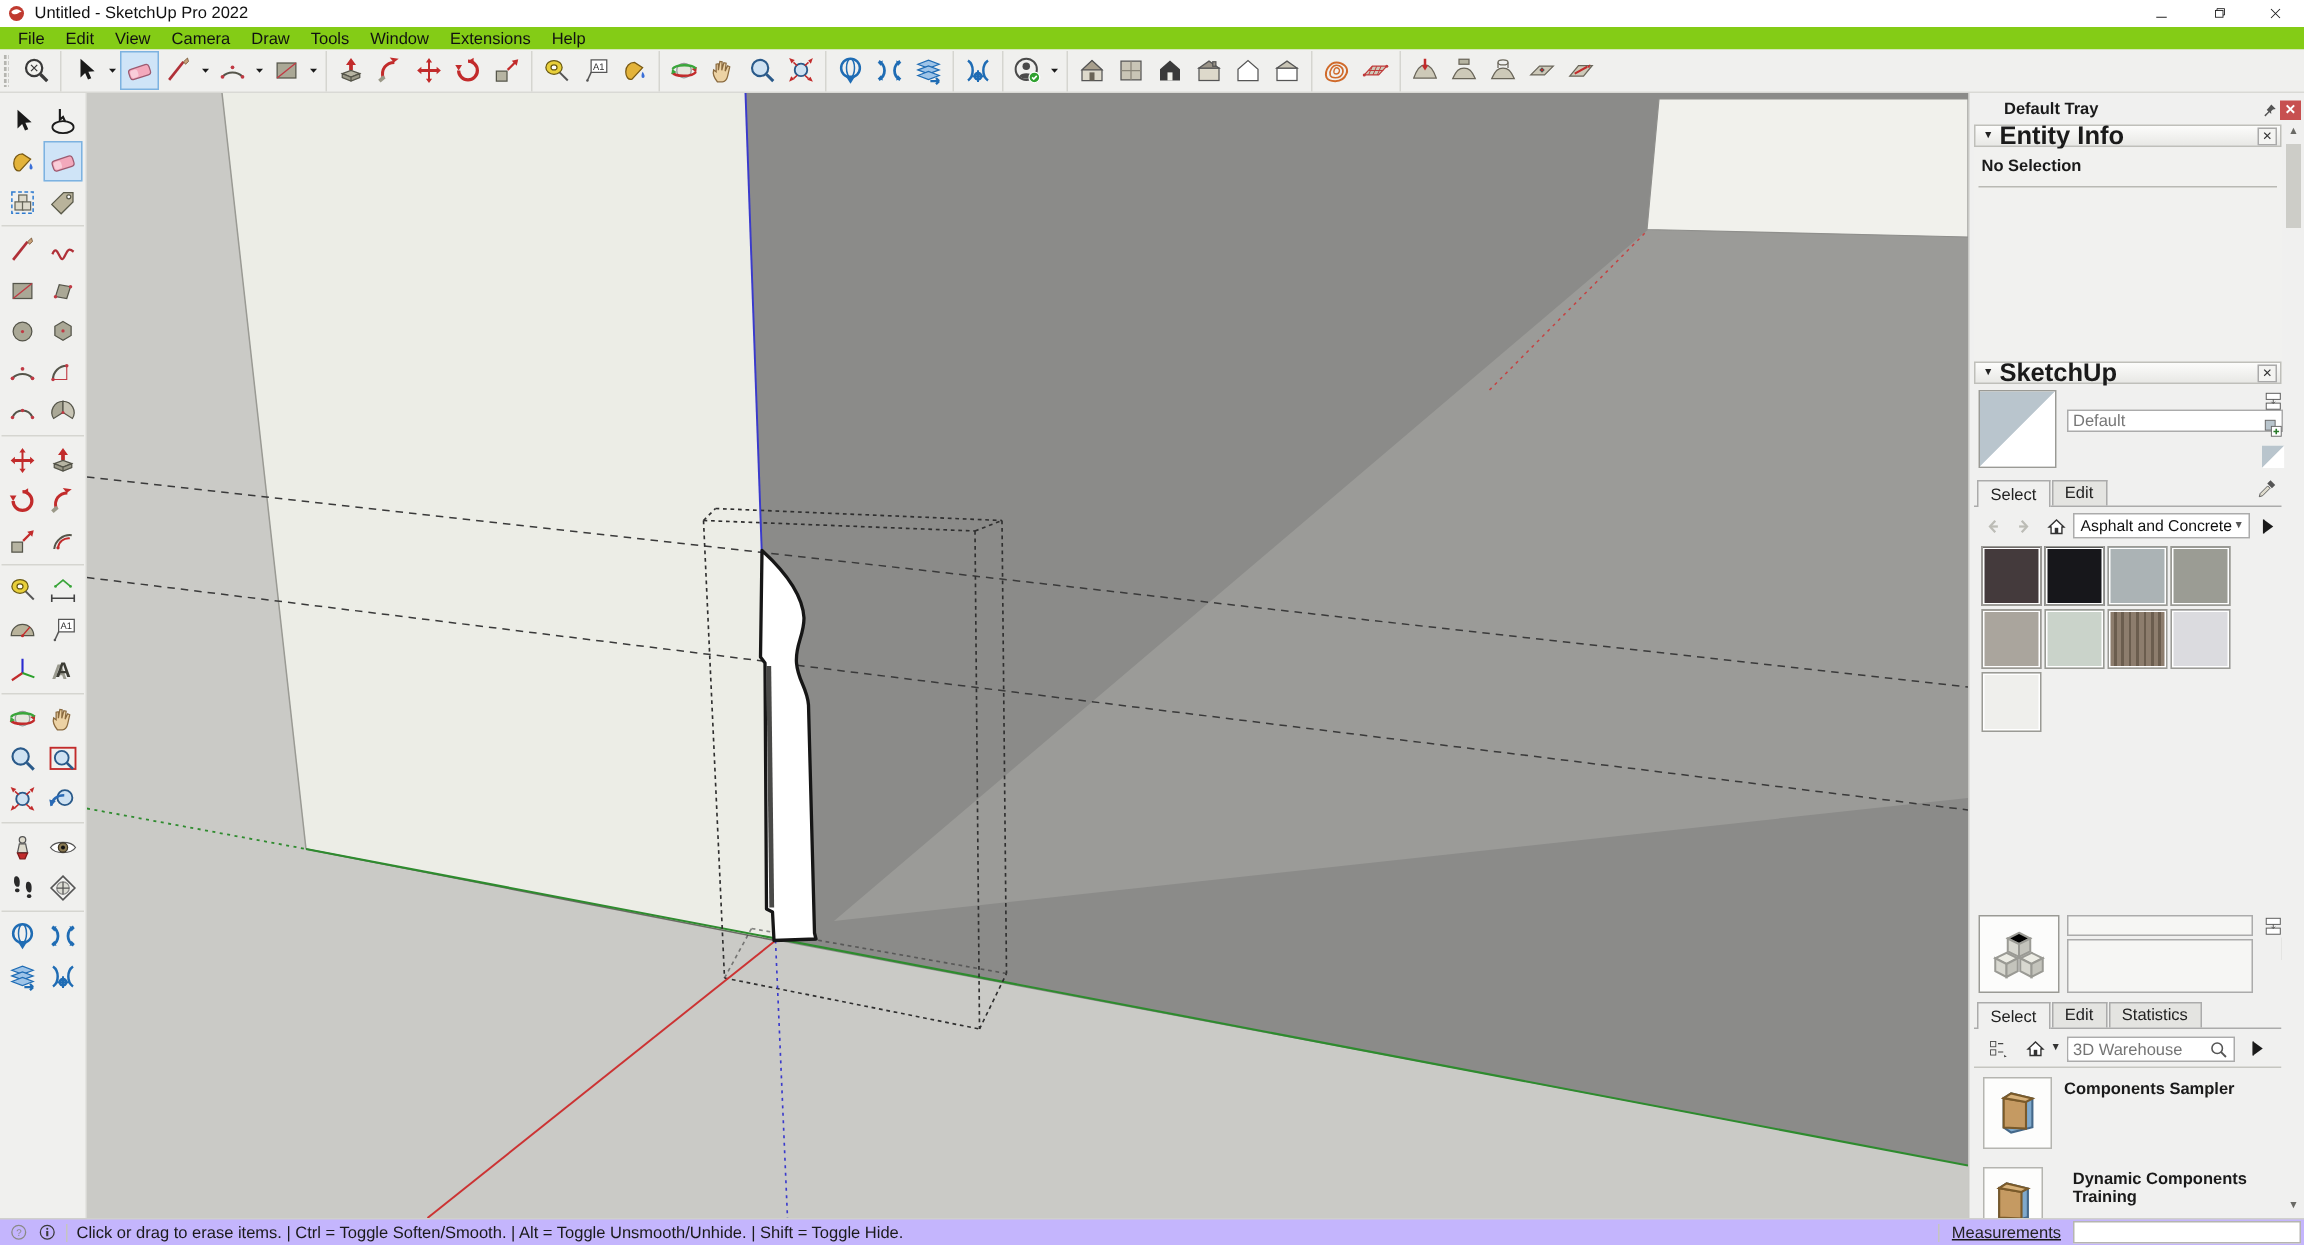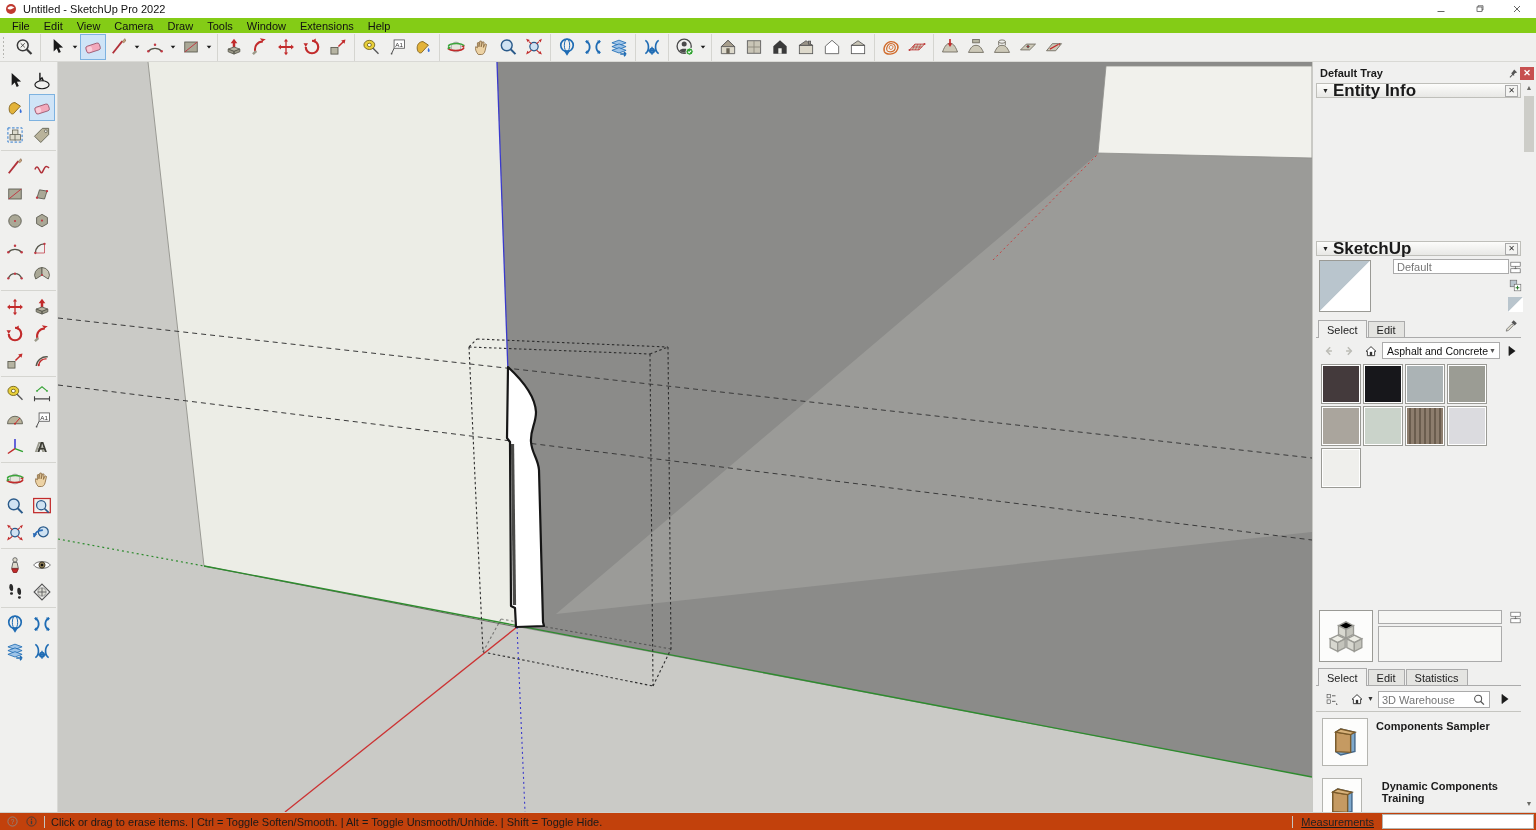--- a/index.html
+++ b/index.html
@@ -48,39 +48,39 @@
   .lt-btn { width:26px; height:27px; border:1px solid transparent; background:transparent;
     display:flex; align-items:center; justify-content:center; padding:0; }
   .lt-btn.active { background:#cfe4f7; border-color:#7db2e0; }
 
   
   #viewport { width:1254px; height:750px; position:relative; background:#cacac6; }
   #viewport svg { display:block; }
 
   
   #tray { width:224px; height:750px; background:#f0f0ef; border-left:1px solid #c9c9c5; position:relative; }
-  #tray-header { position:absolute; left:0; top:3px; width:224px; height:16px; display:flex; align-items:center; }
+  #tray-header { position:absolute; left:0; top:3px; width:224px; height:16px; display:flex; align-items:center;padding-left:16px; }
   #tray-header .t { font-weight:bold; font-size:11px; margin-left:7px; }
   #tray-header .sp { margin-left:auto; }
   .mini-btn { width:14px; height:13px; display:inline-flex; align-items:center; justify-content:center;
     font-size:9px; color:#444; background:transparent; border:none; }
   .mini-btn.red { background:#c75050; color:#fff; font-weight:bold; margin-right:3px; }
 
   .section-hdr { position:absolute; left:3px; width:205px; height:15px;
     background:linear-gradient(#fcfcfb,#e8e8e5); border:1px solid #bDbDb8; border-color:#bfbfba;
     display:flex; align-items:center; }
   .section-hdr .tri { font-size:7px; margin:0 4px 0 5px; color:#222; }
   .section-hdr .lbl { font-weight:bold; font-size:17px; }
   .section-hdr .x { margin-left:auto; margin-right:2px; width:13px; height:12px; border:1px solid #aaa;
     background:#f4f4f2; font-size:8px; line-height:10px; text-align:center; color:#333; }
 
   .field { background:#fff; border:1px solid #ababab; font-size:11px; color:#777; padding:1px 3px;
     font-family:"Liberation Sans", sans-serif; }
 
-  .tab-row { position:absolute; display:flex; align-items:center; }
+  .tab-row { position:absolute; display:flex; align-items:flex-start; }
   .tab { padding:2px 8px 2px 8px; font-size:11px; border:1px solid #ababab; border-bottom:none;
     background:#e4e4e1; color:#222; margin-right:1px; position:relative; top:1px; }
   .tab.on { background:#f0f0ef; padding-top:3px; font-weight:normal; z-index:2; }
   .tab-base { position:absolute; height:1px; background:#ababab; }
 
   .nav-btn { width:18px; height:17px; border:1px solid transparent; background:transparent;
     display:inline-flex; align-items:center; justify-content:center; padding:0; }
   .combo { background:#fff; border:1px solid #ababab; height:17px; display:flex; align-items:center;
     font-size:10.5px; padding-left:4px; color:#111; position:relative; }
   .combo .cv { margin-left:auto; margin-right:3px; font-size:7px; color:#555; }
@@ -89,21 +89,21 @@
 
   .clist-item-label { font-weight:bold; font-size:11px; }
 
   
   #tray-scroll { position:absolute; right:1px; top:20px; width:12px; height:728px; background:#f0f0ef; }
   #tray-scroll .arr { position:absolute; left:0; width:12px; height:12px; background:#f0f0ef;
     color:#6a6a66; font-size:7px; text-align:center; line-height:12px; }
   #tray-scroll .thumb { position:absolute; left:1px; top:14px; width:10px; height:56px; background:#cdcdc8; }
 
   
-  #statusbar { position:absolute; left:0; top:812px; width:1536px; height:18px; background:#c2410c;
+  #statusbar { position:absolute; left:0; top:812px; width:1536px; height:18px; background:#c4b5fd;
     border-top:1px solid #d0d0cc; display:flex; align-items:center; }
   #statusbar .sb-ic { margin-left:6px; }
   #statusbar .divider { width:1px; height:12px; background:#c5c5c0; margin:0 6px; }
   #statusbar .hint { font-size:11px; color:#1a1a1a; }
   #measure-wrap { margin-left:auto; display:flex; align-items:center;text-decoration:underline; }
   #measure-wrap .divider { margin-right:8px; }
   #measure-label { font-size:11px; color:#222; margin-right:8px; }
   #measure-input { width:152px; height:15px; background:#fff; border:1px solid #b5b5b0; margin-right:2px; }
 </style>
 </head>
@@ -999,34 +999,38 @@
             </span>
           </button>
         <button class="mini-btn red">✕</button>
       </div>
 
       <div class="section-hdr" style="top:21px;">
         <span class="tri">▼</span>
         <span class="lbl">Entity Info</span>
         <span class="x">✕</span>
       </div>
+      <div style="position:absolute;left:3px;top:37px;width:205px;height:141px;background:#f1f1ef;">
+        <div style="font-weight:bold;padding:6px 0 0 5px;font-size:11px;">No Selection</div>
+        <div style="margin:7px 3px 0 3px;border-top:1px solid #b9b9b4;"></div>
+      </div>
 
       <div class="section-hdr" style="top:179px;">
         <span class="tri">▼</span>
         <span class="lbl">SketchUp</span>
         <span class="x">✕</span>
       </div>
       <div style="position:absolute;left:3px;top:195px;width:205px;height:332px;background:#f0f0ef;">
         <div style="position:absolute;left:3px;top:3px;width:52px;height:52px;border:1px solid #9a9a95;background:#fff;">
           <svg width="50" height="50">
               <path d="M0 0 H50 L0 50 Z" fill="#b9c5cd"></path>
               <path d="M50 0 V50 H0 Z" fill="#ffffff"></path>
             </svg>
         </div>
-        <input class="field" style="position: absolute; left: 62px; top: 2px; width: 116px; height: 15px; margin-left: 15px;" value="Default">
+        <input class="field" style="position: absolute; left: 62px; top: 16px; width: 144px; height: 15px;" value="Default">
         <button class="nav-btn" style="position:absolute;left:190px;top:2px;">
             <span class="ic">
               <svg width="15" height="15" viewBox="0 0 24 24">
                 <rect x="4.5" y="3.5" width="15" height="6.5" fill="#fff" stroke="#555"></rect>
                 <rect x="4.5" y="14" width="15" height="6.5" fill="#fff" stroke="#555"></rect>
                 <path d="M12 10v4M10 12.5l2 2 2-2" stroke="#555" fill="none"></path>
               </svg>
             </span>
           </button>
         <button class="nav-btn" style="position:absolute;left:190px;top:20px;">

